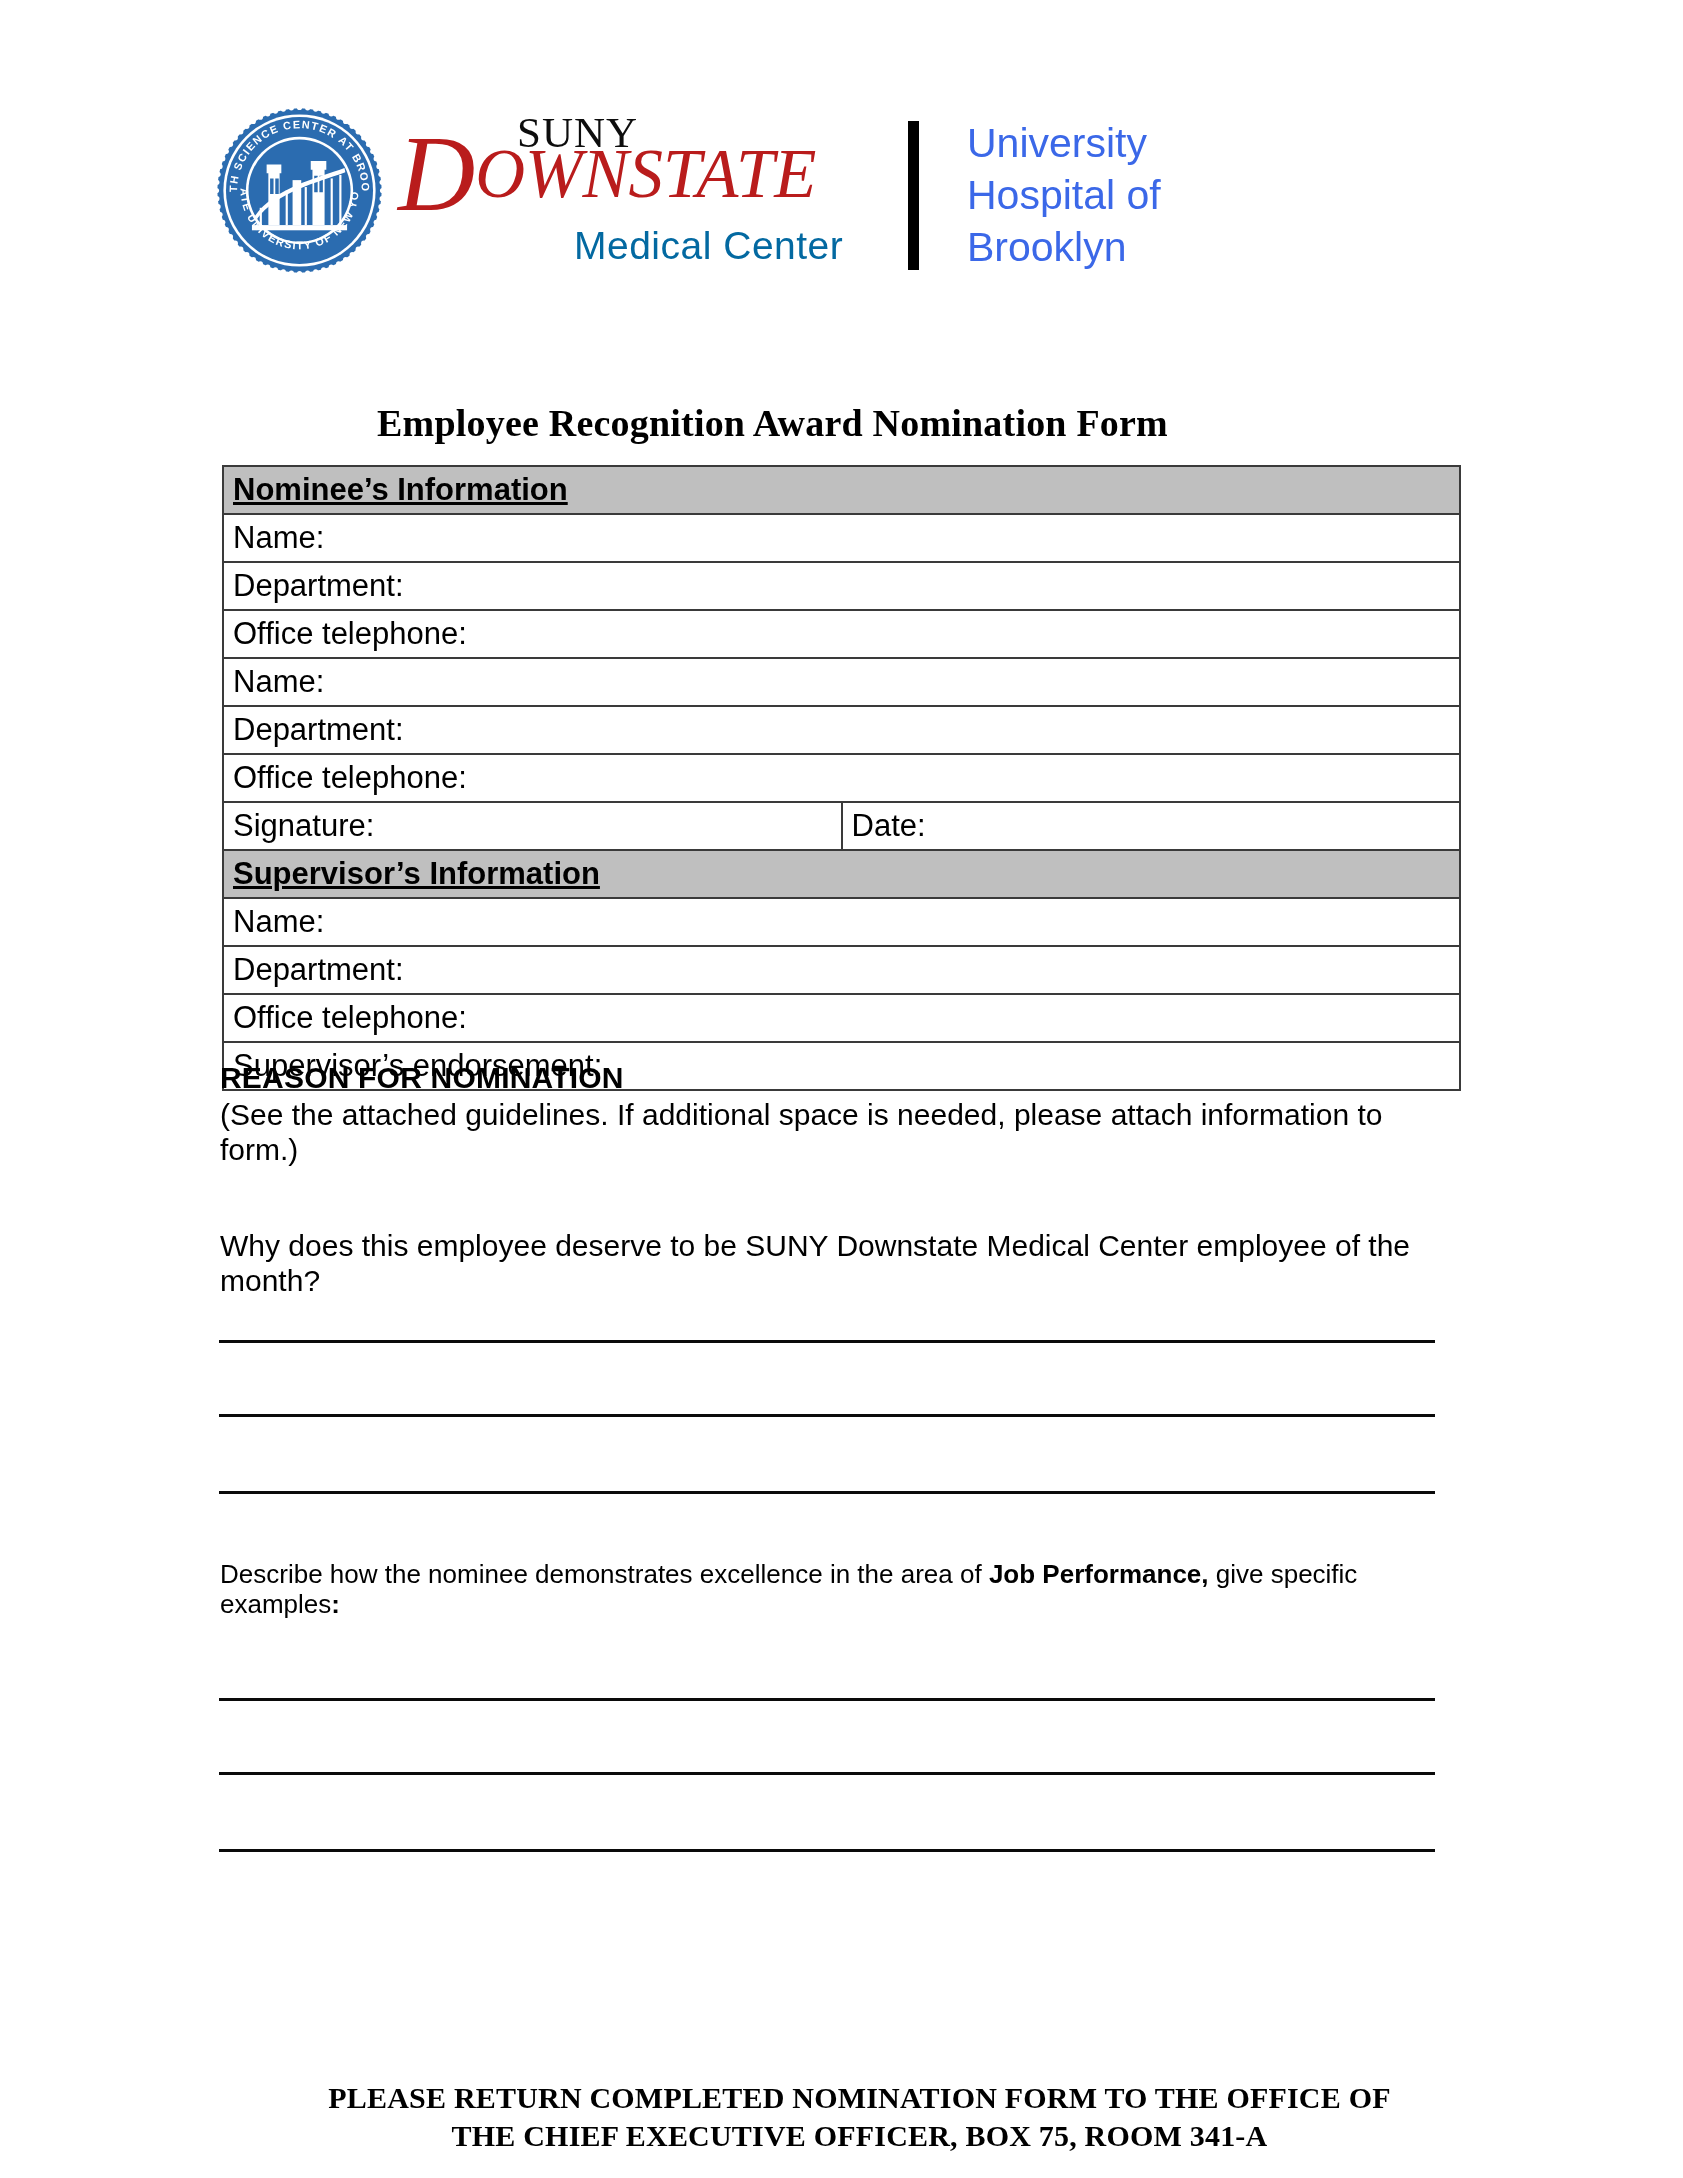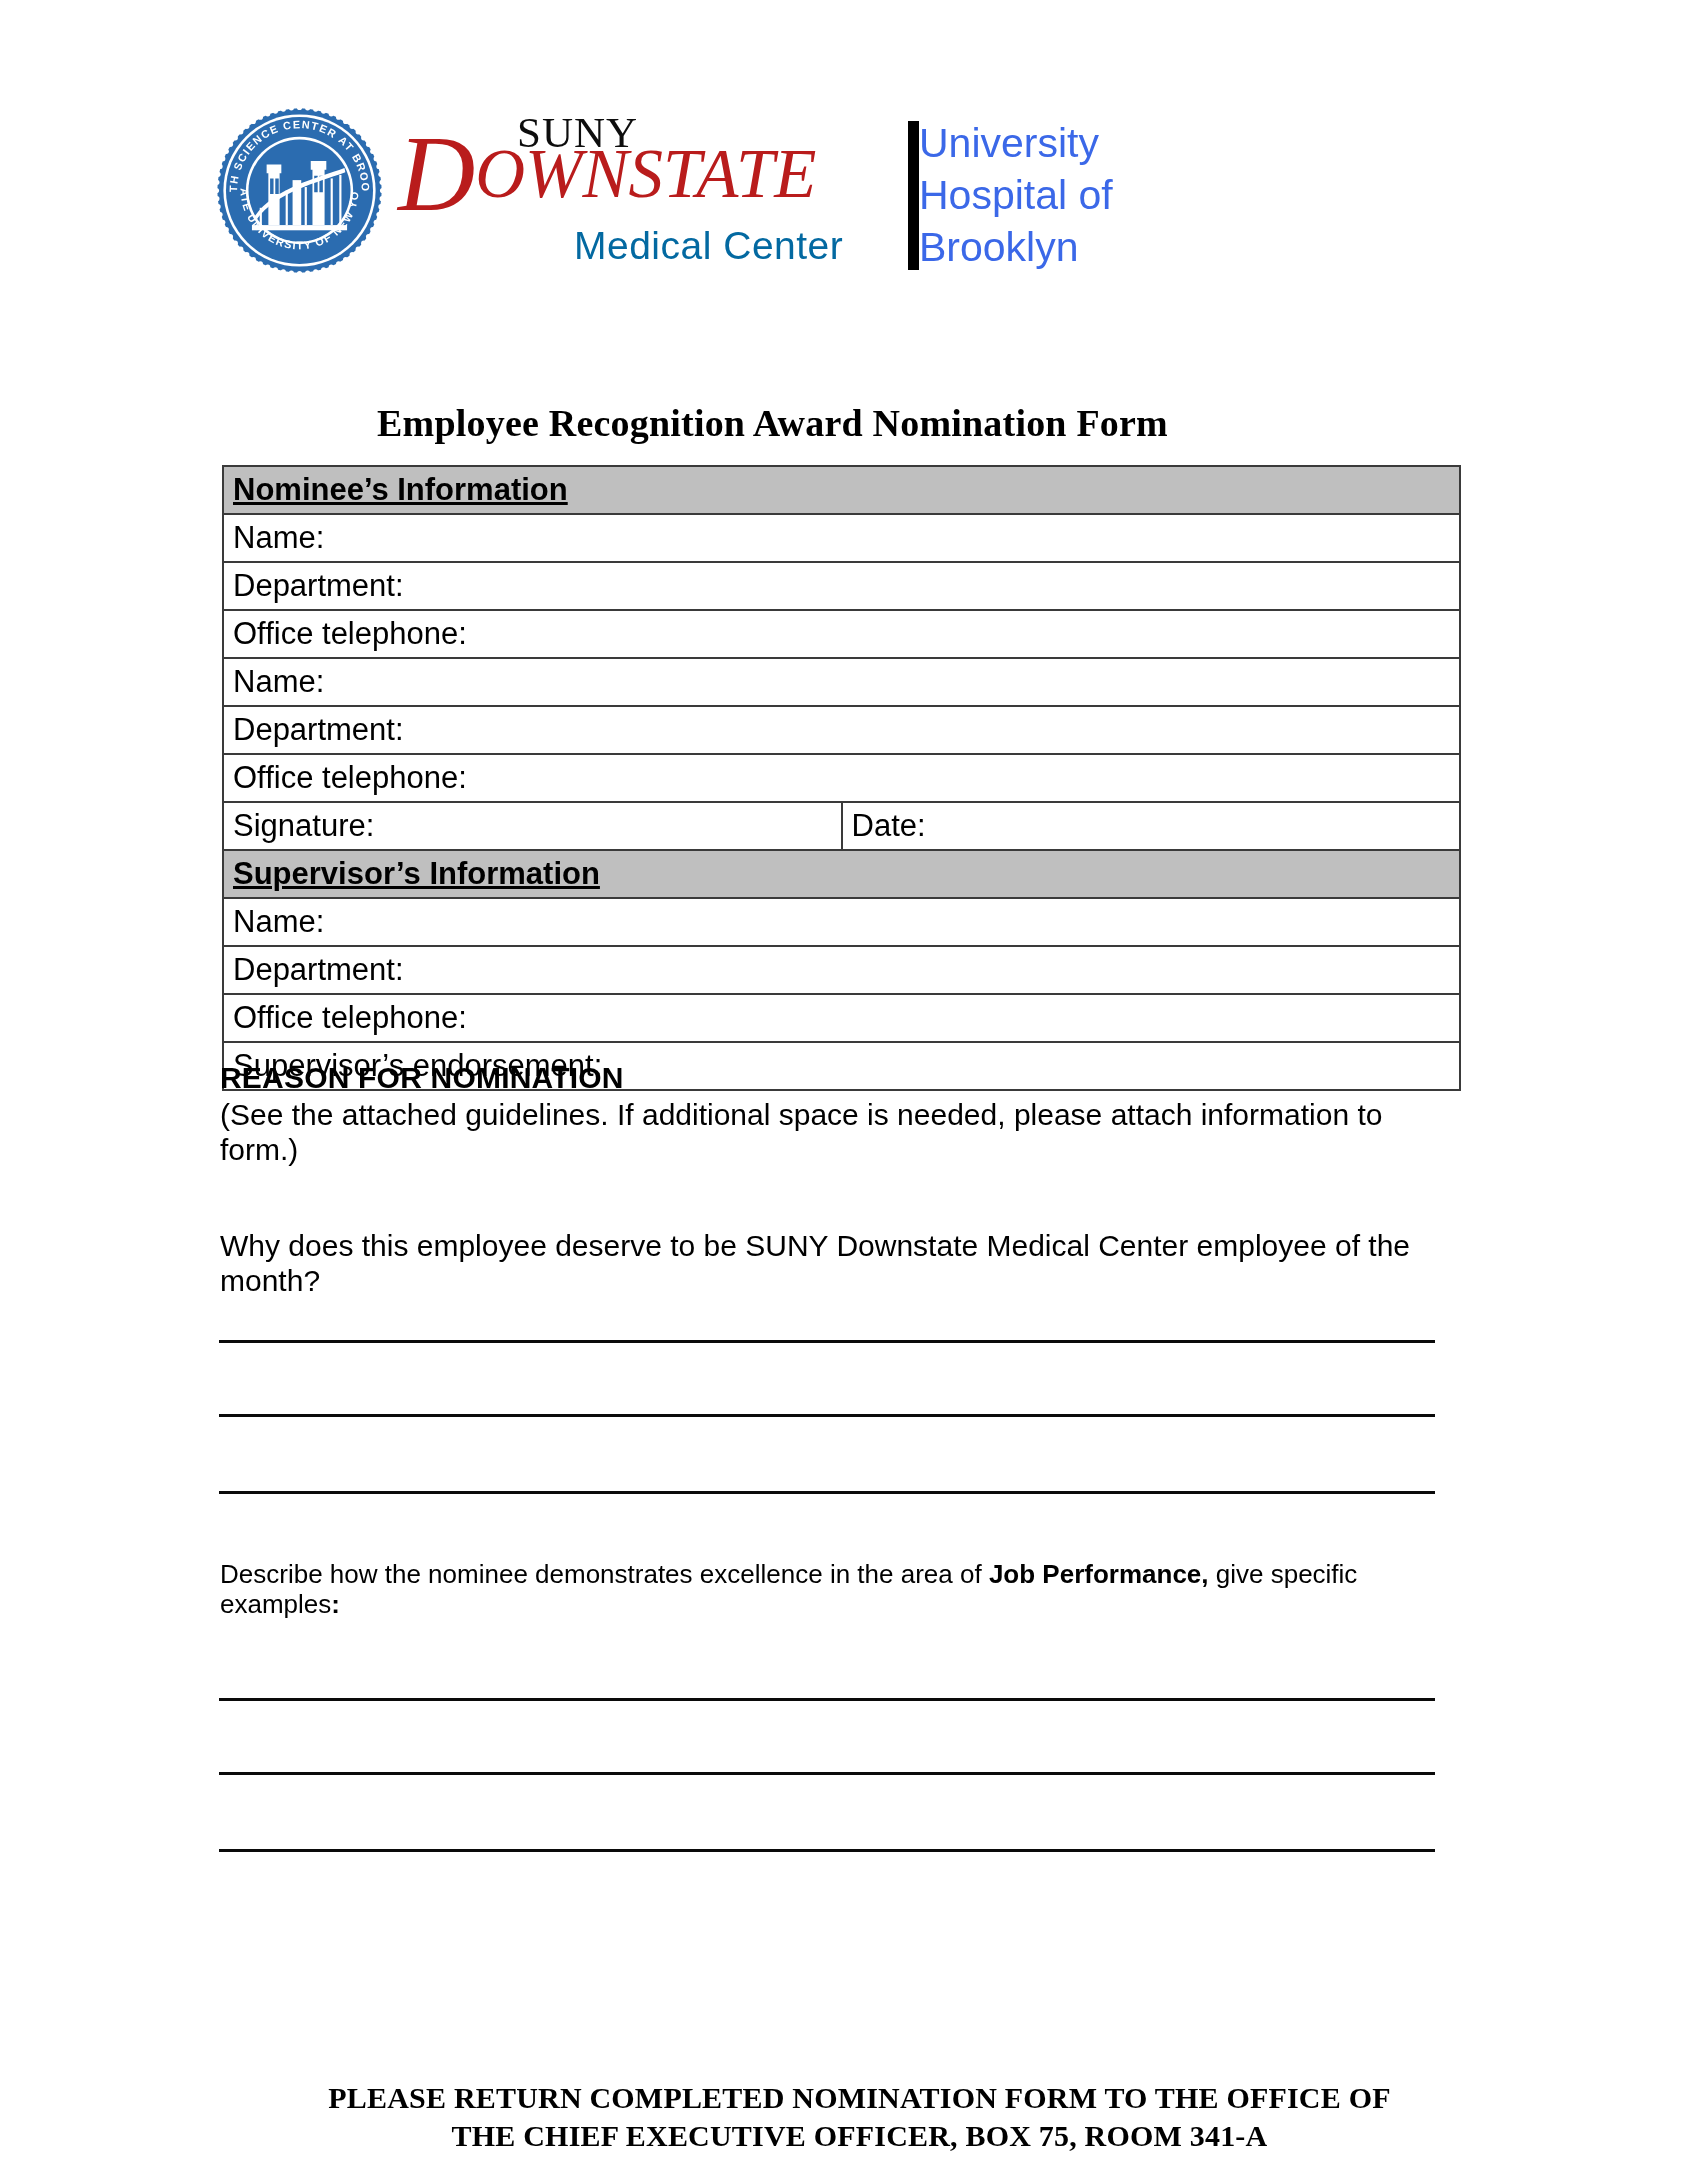--- a/index.html
+++ b/index.html
@@ -91,20 +91,21 @@
   .divider-bar {
     width: 11px;
     height: 149px;
     background: #000000;
     margin-left: 35px;
     margin-top: 22px;
     flex: 0 0 11px;
   }
 
   .uhb {
+    margin-left: 48px;
     margin-top: 18px;
     font-family: "Liberation Sans", sans-serif;
     font-size: 41px;
     line-height: 1.27;
     color: #3b68e8;
     white-space: nowrap;
   }
 
   
   .form-title {

